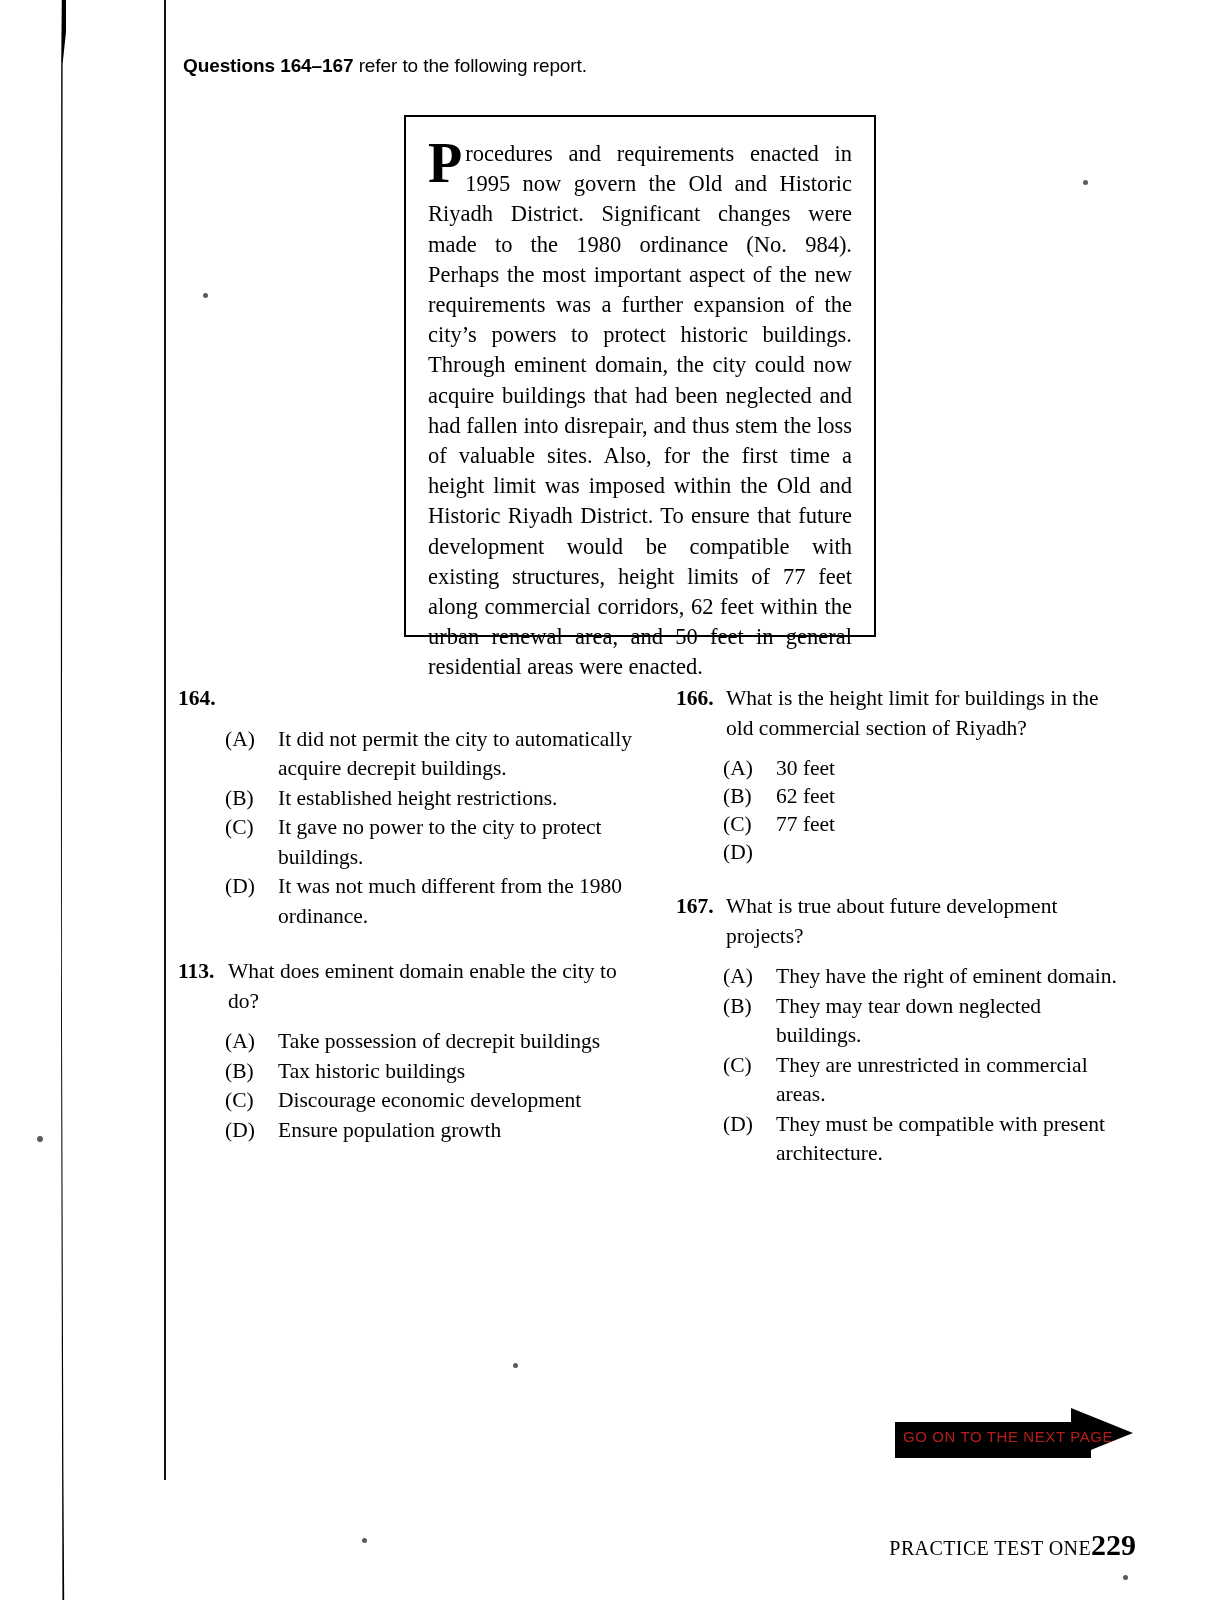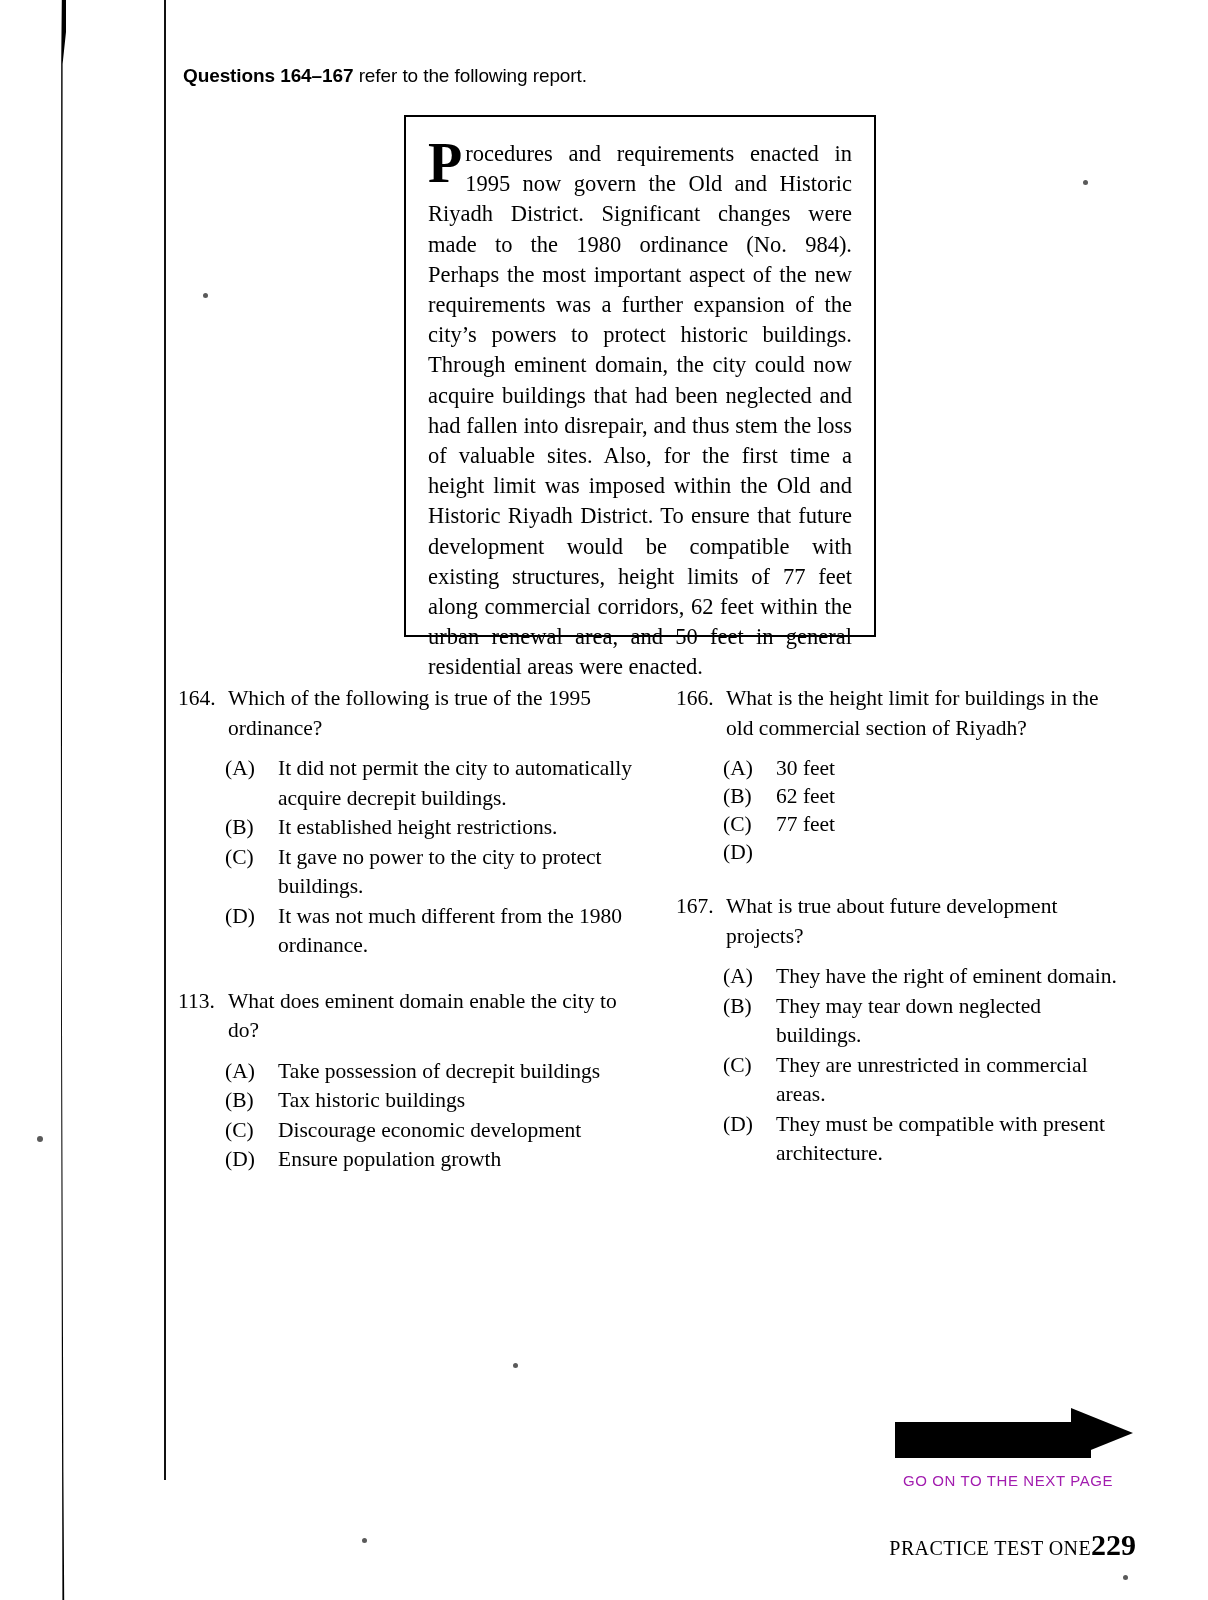--- a/index.html
+++ b/index.html
@@ -44,21 +44,20 @@
 
   
   .question-header {
     position: absolute;
     left: 183px;
     top: 55px;
     font-family: "Liberation Sans", sans-serif;
     font-size: 19px;
     letter-spacing: -0.1px;
     white-space: nowrap;
-    margin-top: 10px;
   }
   .question-header .range {
     font-weight: bold;
   }
 
   
   .passage-box {
     position: absolute;
     left: 404px;
     top: 115px;
@@ -96,21 +95,21 @@
 
   .q-block { margin-bottom: 26px; }
 
   .q-stem {
     display: flex;
     align-items: flex-start;
     font-size: 21.5px;
     line-height: 29.5px;
   }
   .q-num {
-    font-weight: normal;
+    font-weight: bold;
     min-width: 50px;
     flex: 0 0 50px;
     text-align: left;
   }
   .q-text { flex: 1; }
 
   .options {
     margin-top: 11px;
     padding-left: 47px;
   }
@@ -153,27 +152,26 @@
     width: 0;
     height: 0;
     border-top: 25px solid transparent;
     border-bottom: 25px solid transparent;
     border-left: 62px solid #000;
   }
   .goon-label {
     position: absolute;
     left: 8px;
     top: 20px;
-    color: #a21caf;
+    color: #b91c1c;
     font-family: "Liberation Sans", sans-serif;
     font-size: 15px;
     letter-spacing: 0.6px;
     white-space: nowrap;
     z-index: 2;
-    margin-top: 44px;
   }
 
   
   .footer {
     position: absolute;
     right: 72px;
     top: 1528px;
     display: flex;
     align-items: baseline;
     white-space: nowrap;
@@ -207,21 +205,20 @@
   <div class="passage-text">
     <span class="dropcap">P</span><span>rocedures and requirements enacted in 1995 now govern the Old and Historic Riyadh District. Significant changes were made to the 1980 ordinance (No. 984). Perhaps the most important aspect of the new requirements was a further expansion of the city’s powers to protect historic buildings. Through eminent domain, the city could now acquire buildings that had been neglected and had fallen into disrepair, and thus stem the loss of valuable sites. Also, for the first time a height limit was imposed within the Old and Historic Riyadh District. To ensure that future development would be compatible with existing structures, height limits of 77 feet along commercial corridors, 62 feet within the urban renewal area, and 50 feet in general residential areas were enacted.</span>
   </div>
 </div>
 
 <div class="col col-left">
 
   <div class="q-block">
     <div class="q-stem">
       <span class="q-num">164.</span>
-      <span class="q-text">Which of the following is true of the 1995 ordinance?</span>
     </div>
     <div class="options">
       <div class="opt">
         <span class="opt-letter">(A)</span>
         <span class="opt-text">It did not permit the city to automatically acquire decrepit buildings.</span>
       </div>
       <div class="opt">
         <span class="opt-letter">(B)</span>
         <span class="opt-text">It established height restrictions.</span>
       </div>

